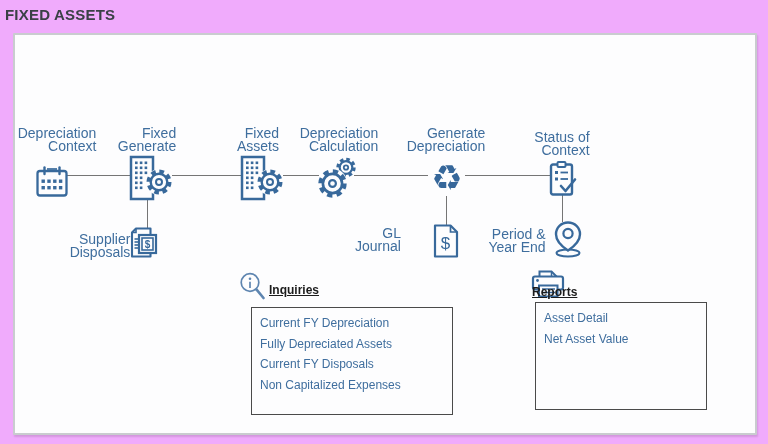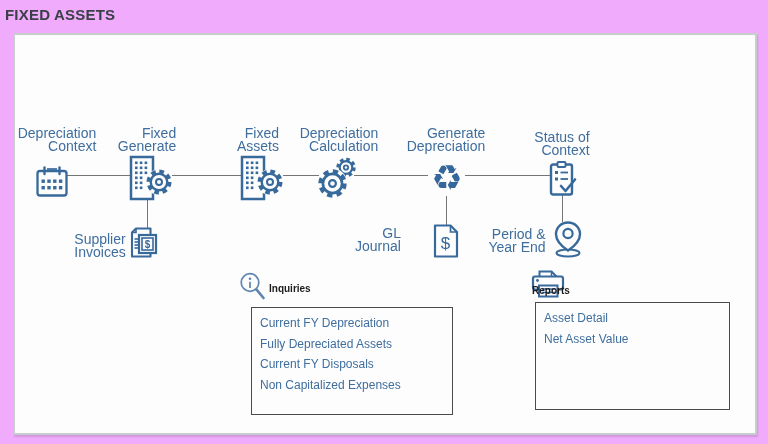--- a/index.html
+++ b/index.html
@@ -11,21 +11,21 @@
           background:#fdfdfe;border:2px solid #c9cccf;border-radius:1px;
           box-shadow:1px 2px 2px rgba(0,0,0,.12);}
   .hline{position:absolute;height:0;border-top:1.6px solid #757575;}
   .vline{position:absolute;width:0;border-left:1.6px solid #757575;}
   .nlabel{position:absolute;transform:translateX(-50%);text-align:right;
           font-size:14px;line-height:13px;color:#3f6e9e;white-space:nowrap;cursor:pointer;}
   .nlabel span{display:block;}
   .icon{position:absolute;cursor:pointer;}
   .recycle{position:absolute;width:40px;text-align:center;cursor:pointer;
           font-family:"DejaVu Sans",sans-serif;font-size:35px;line-height:40px;color:#36679a;}
-  .sec-head{position:absolute;font-size:10px;font-weight:bold;color:#1c1c1c;}
+  .sec-head{position:absolute;font-size:12px;font-weight:bold;color:#1c1c1c;text-decoration:underline;}
   .listbox{position:absolute;box-sizing:border-box;background:#fdfdfe;
           border:1px solid #4a4a4a;padding:5px 0 0 8px;}
   .listbox .item{font-size:12px;line-height:20.5px;color:#3f6e9e;cursor:pointer;}
   svg .s{stroke:#38699b;}
   svg text{font-family:"Liberation Sans",sans-serif;}
 </style>
 </head>
 <body>
 
 <div class="canvas">
@@ -63,21 +63,21 @@
     <span>Generate</span>
       <span>Depreciation</span>
   </div>
   <div class="nlabel" style="left:562px;top:131px">
     <span>Status of</span>
       <span>Context</span>
   </div>
 
   <div class="nlabel" style="left:100px;top:233px">
     <span>Supplier</span>
-      <span>Invoices</span>
+      <span>Disposals</span>
   </div>
   <div class="nlabel" style="left:378px;top:227px">
     <span>GL</span>
       <span>Journal</span>
   </div>
   <div class="nlabel" style="left:517px;top:228px">
     <span>Period &amp;</span>
       <span>Year End</span>
   </div>
 
@@ -232,18 +232,18 @@
       <path class="s" d="M8.5,8 V2.5 H20.5 L26,8" fill="#fdfdfe" stroke-width="2"></path>
       <path class="s" d="M20.5,2.5 V8 H26" stroke-width="1.5"></path>
       <rect class="s" x="2" y="7.5" width="30" height="13" rx="2" fill="#fdfdfe" stroke-width="2.2"></rect>
       <circle cx="6.5" cy="11.5" r="1.4" fill="#38699b"></circle>
       <rect class="s" x="8" y="16.5" width="18.5" height="11" fill="#fdfdfe" stroke-width="2"></rect>
       <line class="s" x1="11" y1="20" x2="24" y2="20" stroke-width="1.5"></line>
       <line class="s" x1="11" y1="23.5" x2="24" y2="23.5" stroke-width="1.5"></line>
     </svg>
   </div>
   <div class="sec-head" style="left:532px;top:285px">Reports</div>
-  <div class="listbox" style="left:535px;top:302px;width:195px;height:108px">
+  <div class="listbox" style="left:535px;top:302px;width:172px;height:108px">
     <div class="item">Asset Detail</div>
     <div class="item">Net Asset Value</div>
   </div>
 
 </div>
 
 </body></html>

